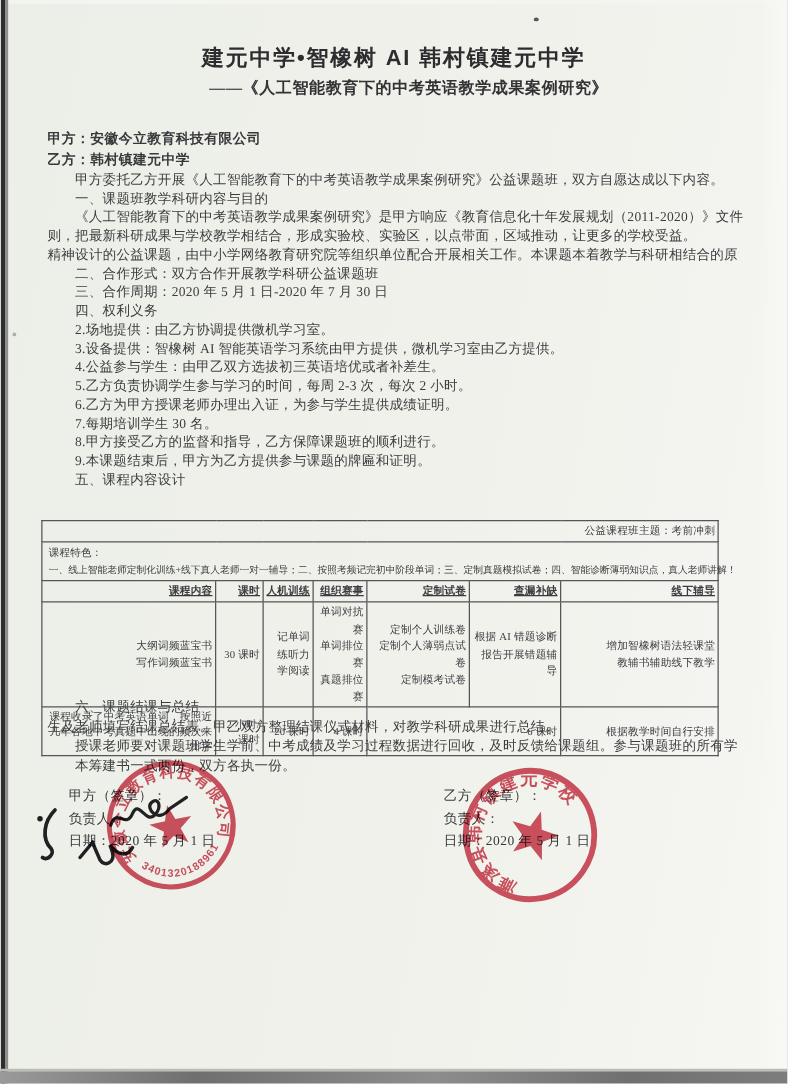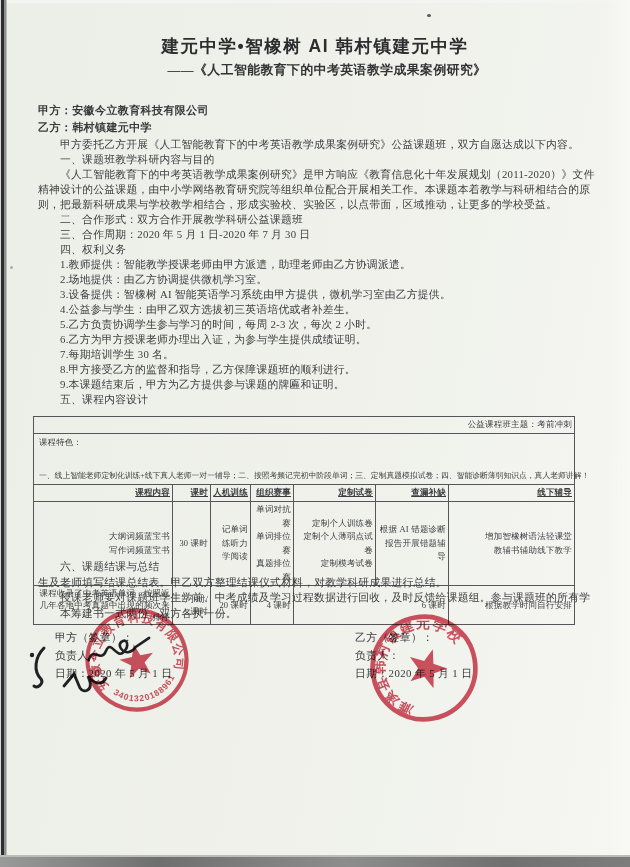--- a/index.html
+++ b/index.html
@@ -32,21 +32,21 @@
   .bodylines{position:absolute;left:38px;top:137px;width:555px;font-size:10.8px;letter-spacing:.25px;}
   .bodylines .ln{height:15px;line-height:15px;white-space:nowrap;}
   .ln.ind{padding-left:22px;}
 
   table.course{position:absolute;left:33px;top:416px;border-collapse:collapse;
     font-size:8.5px;color:#3c3c40;table-layout:fixed;width:541px;letter-spacing:.2px;}
   table.course td{border:1px solid #55555a;text-align:right;vertical-align:middle;padding:1px 2px;}
   tr.t-theme td{height:14px;}
   tr.t-feat td{text-align:left;padding:2px 5px;}
   .feat-line{font-size:8.4px;line-height:13px;white-space:nowrap;}
-  .feat-line.list{font-size:7.8px;letter-spacing:0;margin-top:20px;}
+  .feat-line.list{font-size:7.8px;letter-spacing:0;}
   tr.t-head td{height:14px;font-weight:bold;text-decoration:underline;}
   tr.t-main td{height:40px;line-height:13.5px;white-space:pre-line;}
   tr.t-sched td{height:26px;line-height:12px;}
   td.wrap{white-space:normal;line-height:12px;}
 
   .closing{position:absolute;left:38px;top:559px;width:555px;font-size:10.8px;letter-spacing:.25px;}
   .closing .ln{height:15.5px;line-height:15.5px;white-space:nowrap;}
 
   .sig{position:absolute;font-size:10.8px;letter-spacing:.4px;color:#39393c;}
   .sig .ln{height:18px;line-height:18px;}
@@ -68,26 +68,25 @@
   <div class="title">建元中学•智橡树 AI 韩村镇建元中学</div>
   <div class="subtitle">——《人工智能教育下的中考英语教学成果案例研究》</div>
 
   <div class="party a">甲方：安徽今立教育科技有限公司</div>
   <div class="party b">乙方：韩村镇建元中学</div>
 
   <div class="bodylines">
     <div class="ln ind">甲方委托乙方开展《人工智能教育下的中考英语教学成果案例研究》公益课题班，双方自愿达成以下内容。</div>
     <div class="ln ind">一、课题班教学科研内容与目的</div>
     <div class="ln ind">《人工智能教育下的中考英语教学成果案例研究》是甲方响应《教育信息化十年发展规划（2011-2020）》文件</div>
+    <div class="ln">则，把最新科研成果与学校教学相结合，形成实验校、实验区，以点带面，区域推动，让更多的学校受益。</div>
     <div class="ln">精神设计的公益课题，由中小学网络教育研究院等组织单位配合开展相关工作。本课题本着教学与科研相结合的原</div>
-    <div class="ln">则，把最新科研成果与学校教学相结合，形成实验校、实验区，以点带面，区域推动，让更多的学校受益。</div>
     <div class="ln ind">二、合作形式：双方合作开展教学科研公益课题班</div>
     <div class="ln ind">三、合作周期：2020 年 5 月 1 日-2020 年 7 月 30 日</div>
     <div class="ln ind">四、权利义务</div>
-    <div class="ln ind">1.教师提供：智能教学授课老师由甲方派遣，助理老师由乙方协调派遣。</div>
     <div class="ln ind">2.场地提供：由乙方协调提供微机学习室。</div>
     <div class="ln ind">3.设备提供：智橡树 AI 智能英语学习系统由甲方提供，微机学习室由乙方提供。</div>
     <div class="ln ind">4.公益参与学生：由甲乙双方选拔初三英语培优或者补差生。</div>
     <div class="ln ind">5.乙方负责协调学生参与学习的时间，每周 2-3 次，每次 2 小时。</div>
     <div class="ln ind">6.乙方为甲方授课老师办理出入证，为参与学生提供成绩证明。</div>
     <div class="ln ind">7.每期培训学生 30 名。</div>
     <div class="ln ind">8.甲方接受乙方的监督和指导，乙方保障课题班的顺利进行。</div>
     <div class="ln ind">9.本课题结束后，甲方为乙方提供参与课题的牌匾和证明。</div>
     <div class="ln ind">五、课程内容设计</div>
   </div>

